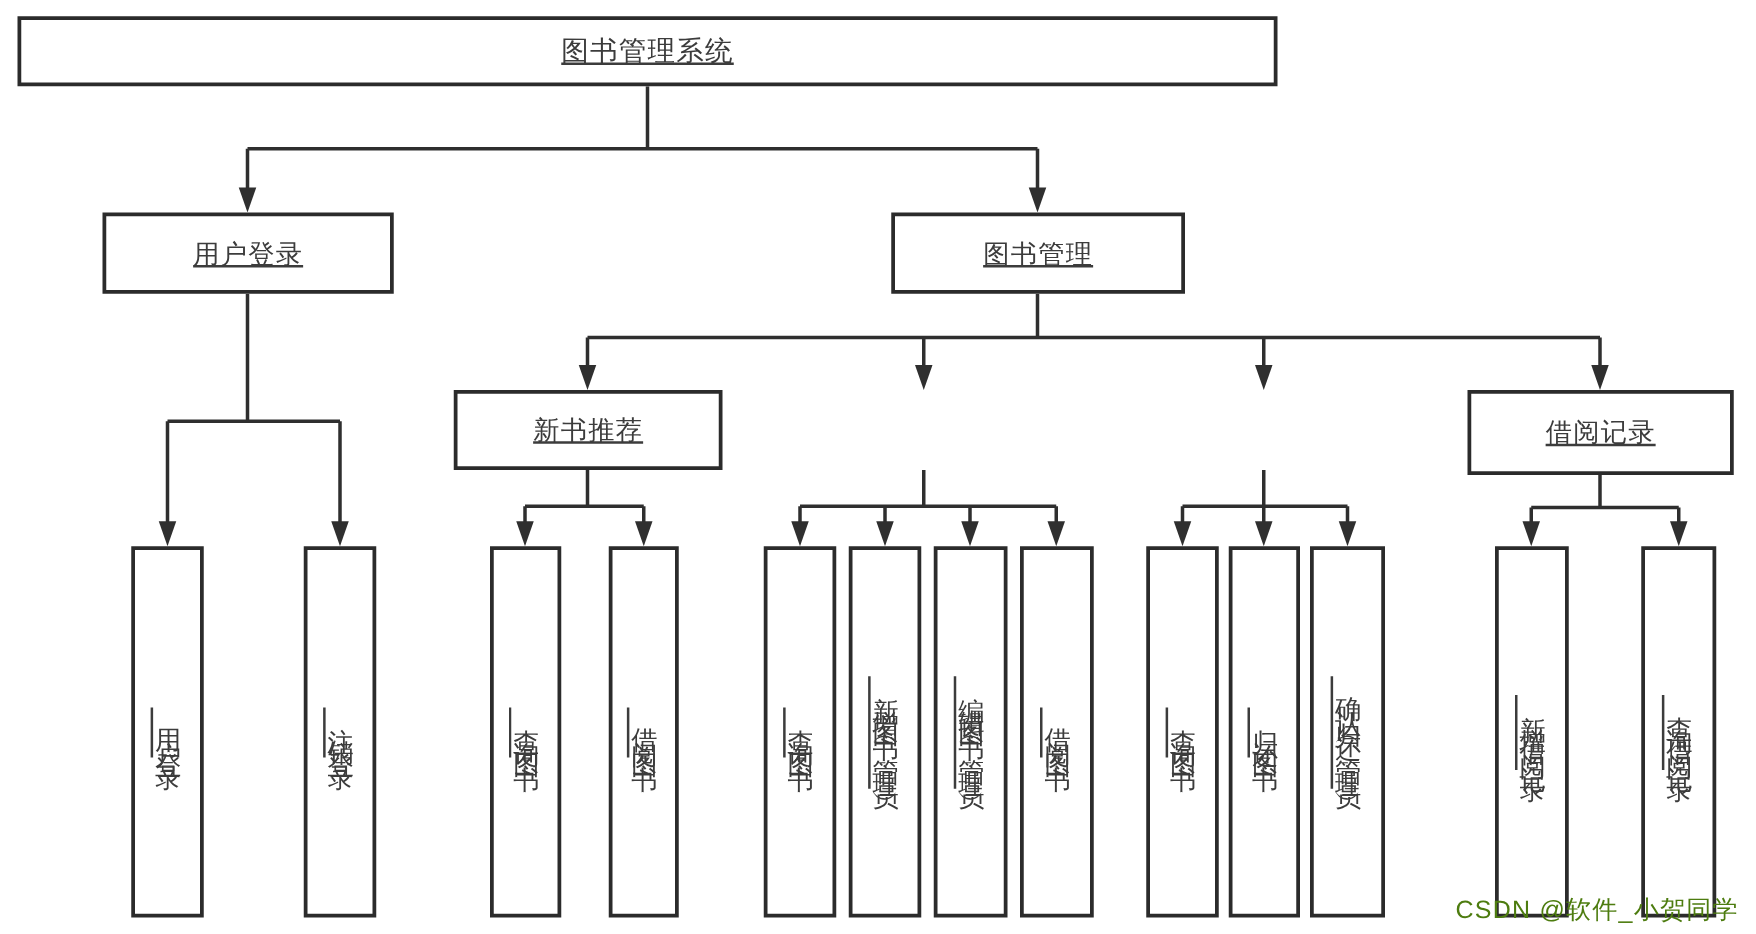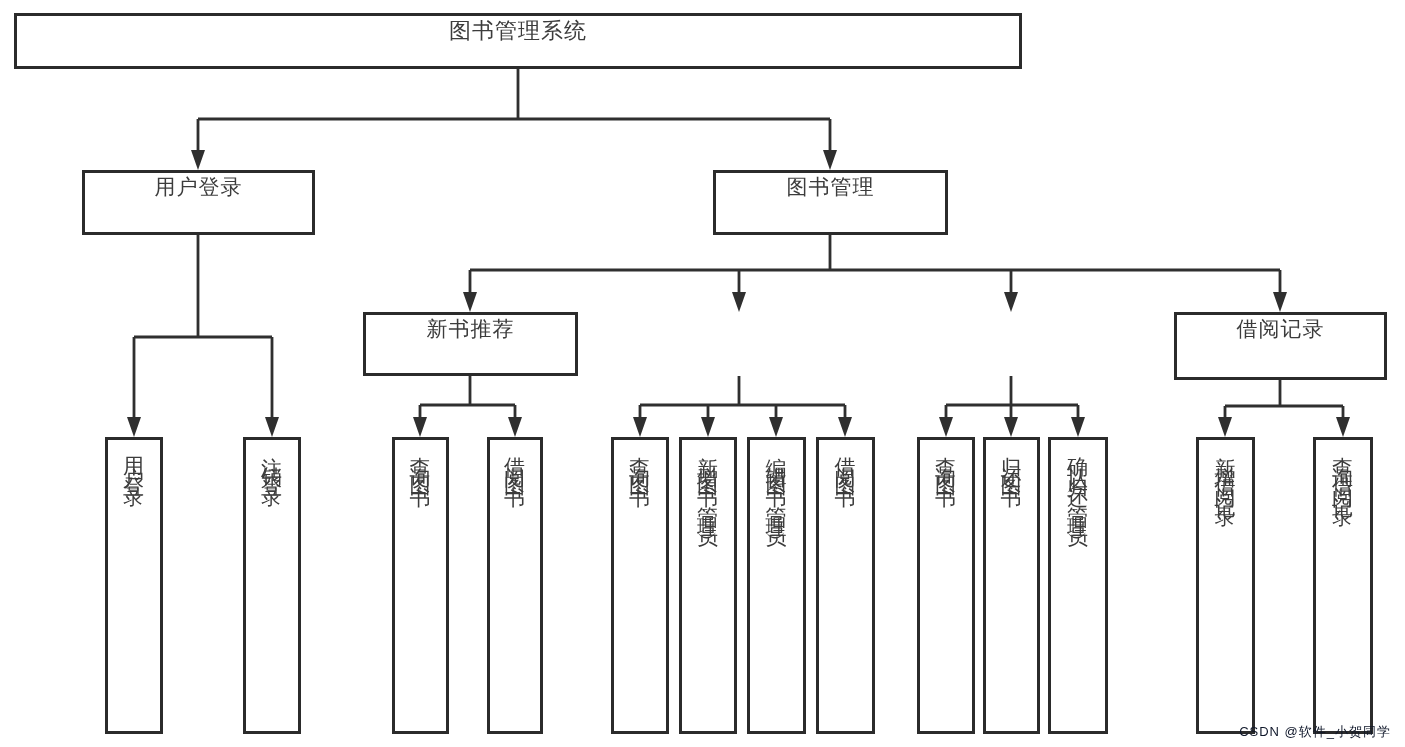--- a/index.html
+++ b/index.html
@@ -10,43 +10,44 @@
     font-family:"Liberation Sans","DejaVu Sans",sans-serif;
     overflow:hidden;
   }
   .edges { position:absolute; left:0; top:0; }
   .node {
     position:absolute;
     box-sizing:border-box;
     border:3px solid #2b2b2b;
     background:#ffffff;
     display:flex;
-    align-items:flex-start;
+    align-items:center;
     justify-content:center;
     color:#3c3c3c;
+    text-decoration:underline;
   }
   .node.h span {
     font-size:21px;
     letter-spacing:1px;
     white-space:nowrap;
   }
   .node.root span { font-size:22px; }
   .node.v span {
     writing-mode:vertical-lr;
     text-orientation:mixed;
     font-size:21px;
     line-height:1;
     letter-spacing:10px;
     white-space:nowrap;
   }
   .watermark {
     position:absolute;
     right:14px; bottom:6px;
-    font-size:13px;
-    color:#0f172a;
+    font-size:20px;
+    color:#4d7c0f;
     letter-spacing:1px;
     z-index:10;
     white-space:nowrap;
   }
 </style>
 </head>
 <body>
 
 <div class="stage">
 

